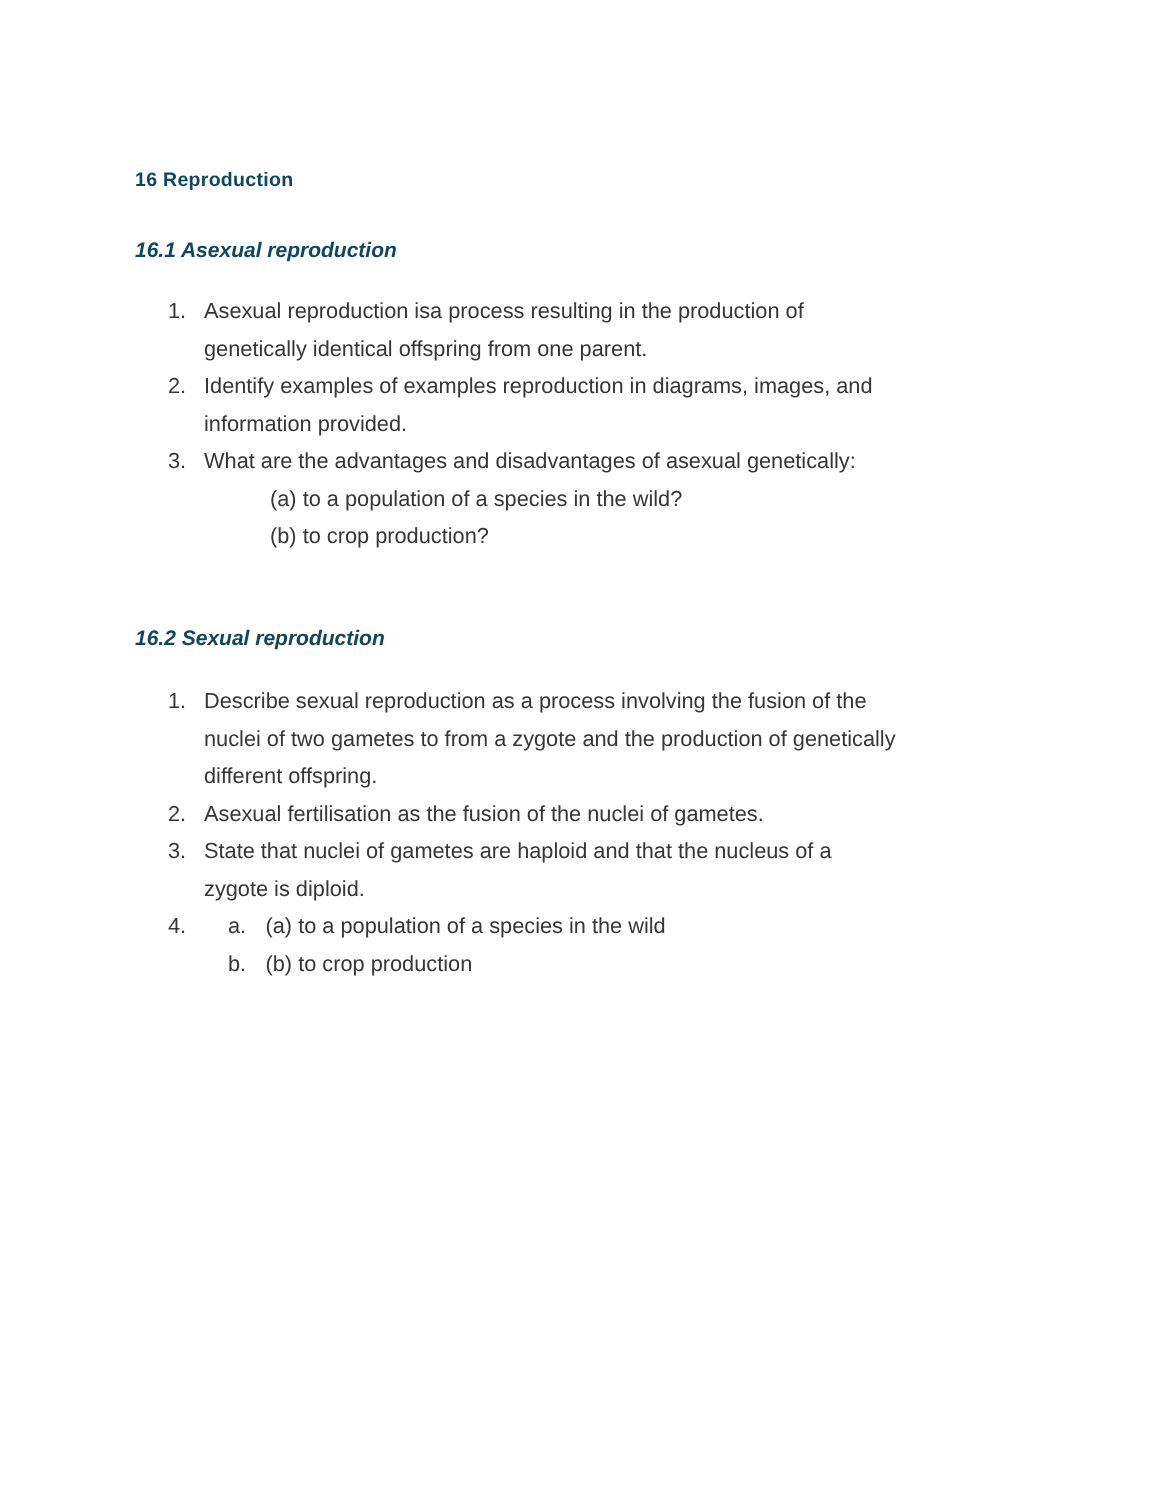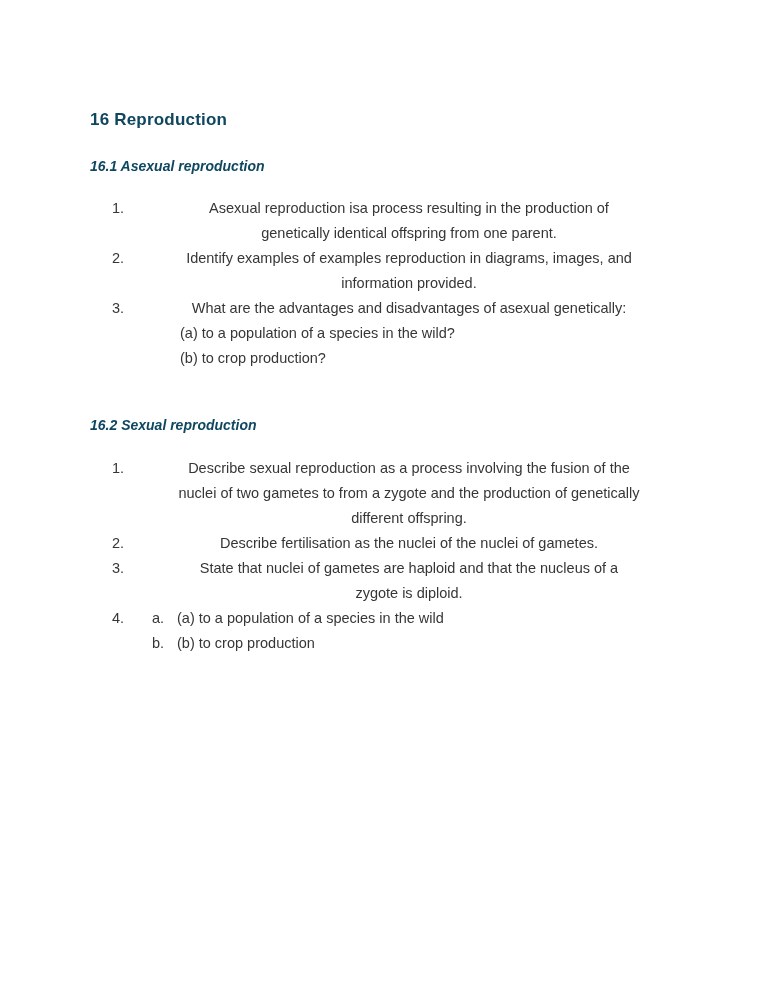--- a/index.html
+++ b/index.html
@@ -19,21 +19,21 @@
     height:994px;
     background:var(--background);
     overflow:hidden;
     color:var(--body_color);
   }
   .content{
     padding:0 86px 0 90px;
   }
   .chapter-heading{
     margin:110px 0 0 0;
-    font-size:17px;
+    font-size:13px;
     line-height:20px;
     font-weight:bold;
     color:var(--heading_color);
     letter-spacing:0.2px;
   }
   .section-heading{
     margin:28px 0 0 0;
     font-size:14px;
     line-height:17px;
     font-weight:bold;
@@ -60,21 +60,20 @@
     flex:0 0 24px;
     margin-left:22px;
     white-space:nowrap;
   }
   .li-text{
     flex:1;
     min-width:0;
   }
   .line{
     white-space:nowrap;
-    text-align:center;
   }
   .subline{
     padding-left:44px;
     white-space:nowrap;
   }
   .subitem{
     display:flex;
     align-items:flex-start;
     white-space:nowrap;
   }
@@ -131,21 +130,21 @@
         <div class="li-text">
           <div class="line">Describe sexual reproduction as a process involving the fusion of the</div>
           <div class="line">nuclei of two gametes to from a zygote and the production of genetically</div>
           <div class="line">different offspring.</div>
         </div>
       </div>
 
       <div class="li">
         <span class="marker">2.</span>
         <div class="li-text">
-          <div class="line">Describe fertilisation as the nuclei of the nuclei of gametes.</div>
+          <div class="line">Asexual fertilisation as the fusion of the nuclei of gametes.</div>
         </div>
       </div>
 
       <div class="li">
         <span class="marker">3.</span>
         <div class="li-text">
           <div class="line">State that nuclei of gametes are haploid and that the nucleus of a</div>
           <div class="line">zygote is diploid.</div>
         </div>
       </div>

